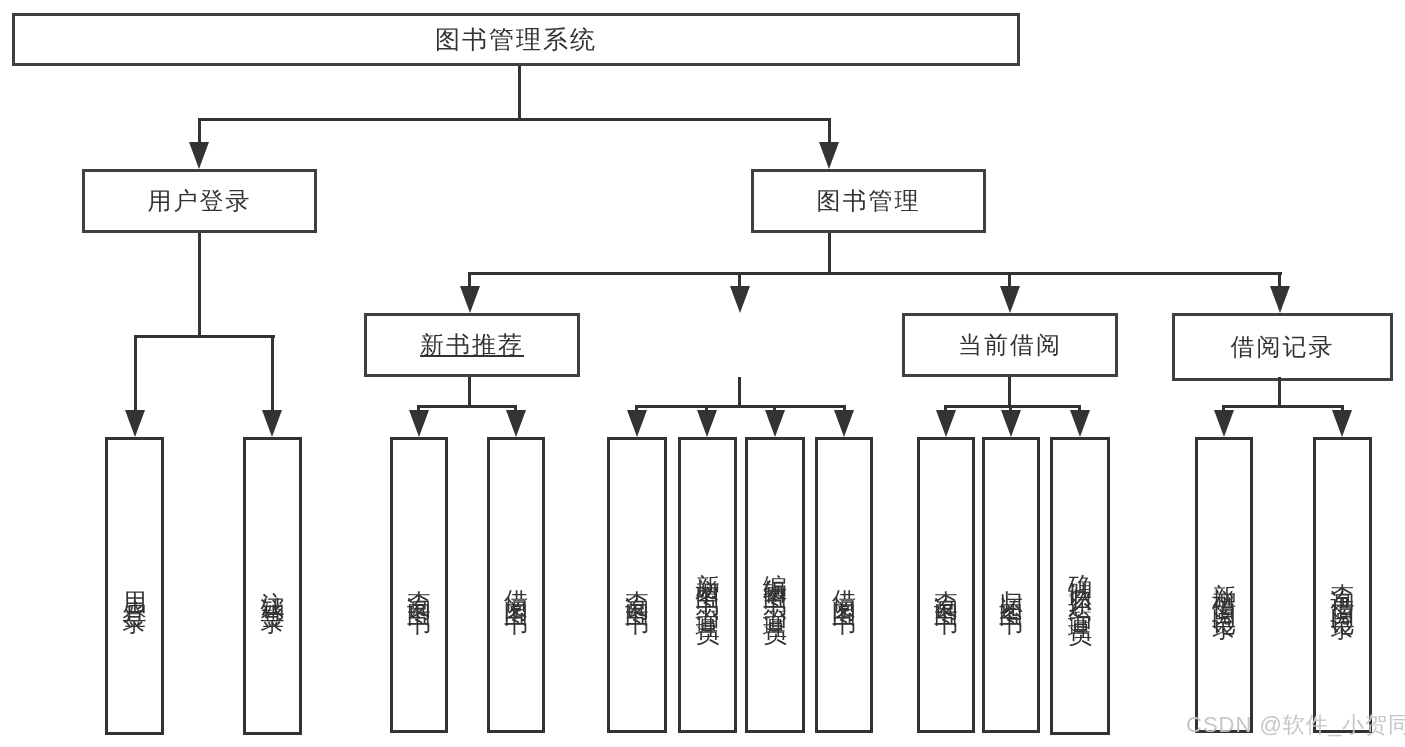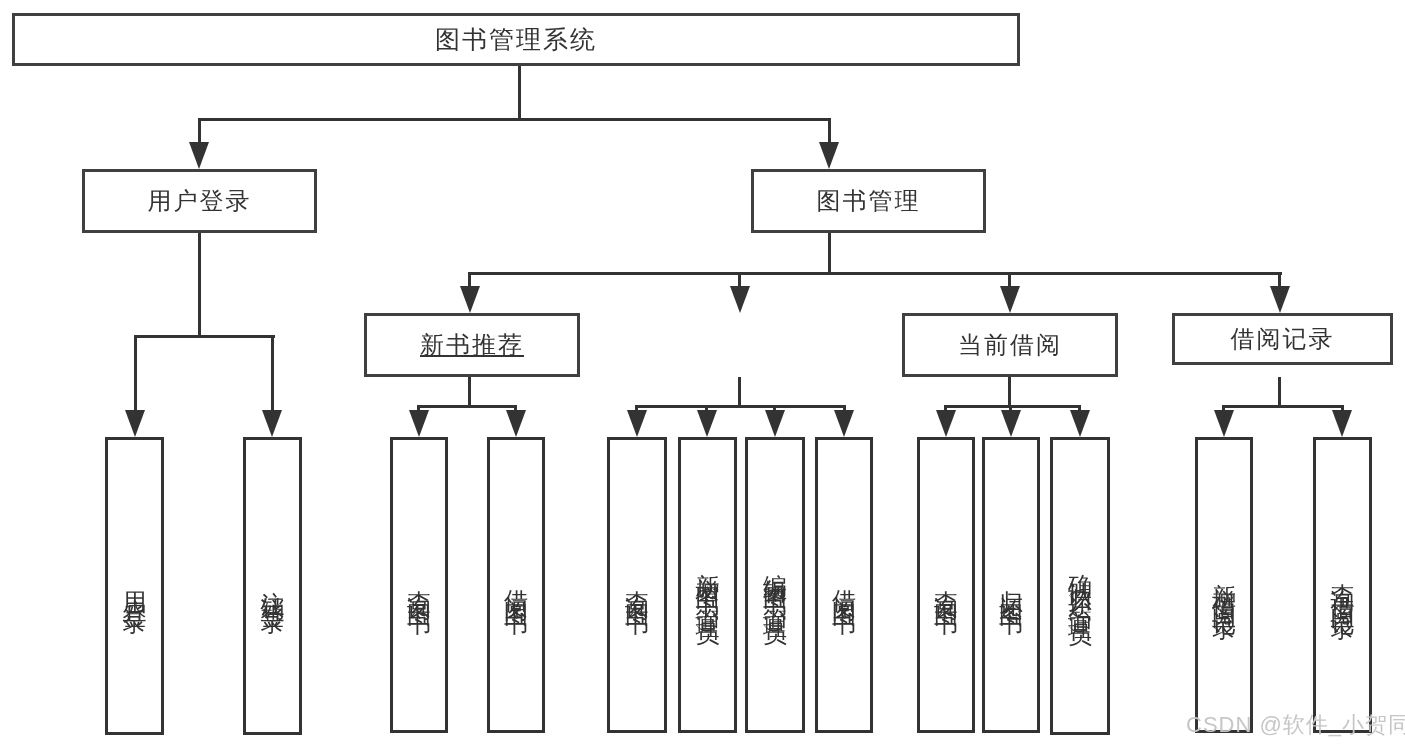--- a/index.html
+++ b/index.html
@@ -89,21 +89,21 @@
   <div class="arrow-down" style="left:460px; top:286px;"></div>
   <div class="seg-v" style="left:738px; top:272px; height:16px;"></div>
   <div class="arrow-down" style="left:730px; top:286px;"></div>
   <div class="seg-v" style="left:1008px; top:272px; height:16px;"></div>
   <div class="arrow-down" style="left:1000px; top:286px;"></div>
   <div class="seg-v" style="left:1278px; top:272px; height:16px;"></div>
   <div class="arrow-down" style="left:1270px; top:286px;"></div>
 
   <div class="hnode" style="left:364px; top:313px; width:216px; height:64px;text-decoration:underline;">新书推荐</div>
   <div class="hnode" style="left:902px; top:313px; width:216px; height:64px;">当前借阅</div>
-  <div class="hnode" style="left:1172px; top:313px; width:221px; height:52px;">借阅记录</div>
+  <div class="hnode" style="left:1172px; top:313px; width:221px; height:68px;">借阅记录</div>
 
   <div class="seg-v" style="left:468px; top:377px; height:30px;"></div>
   <div class="seg-h" style="left:417px; top:405px; width:100px;"></div>
   <div class="seg-v" style="left:417px; top:405px; height:8px;"></div>
   <div class="arrow-down" style="left:409px; top:410px;"></div>
   <div class="seg-v" style="left:514px; top:405px; height:8px;"></div>
   <div class="arrow-down" style="left:506px; top:410px;"></div>
 
   <div class="seg-v" style="left:738px; top:377px; height:30px;"></div>
   <div class="seg-h" style="left:635px; top:405px; width:211px;"></div>

